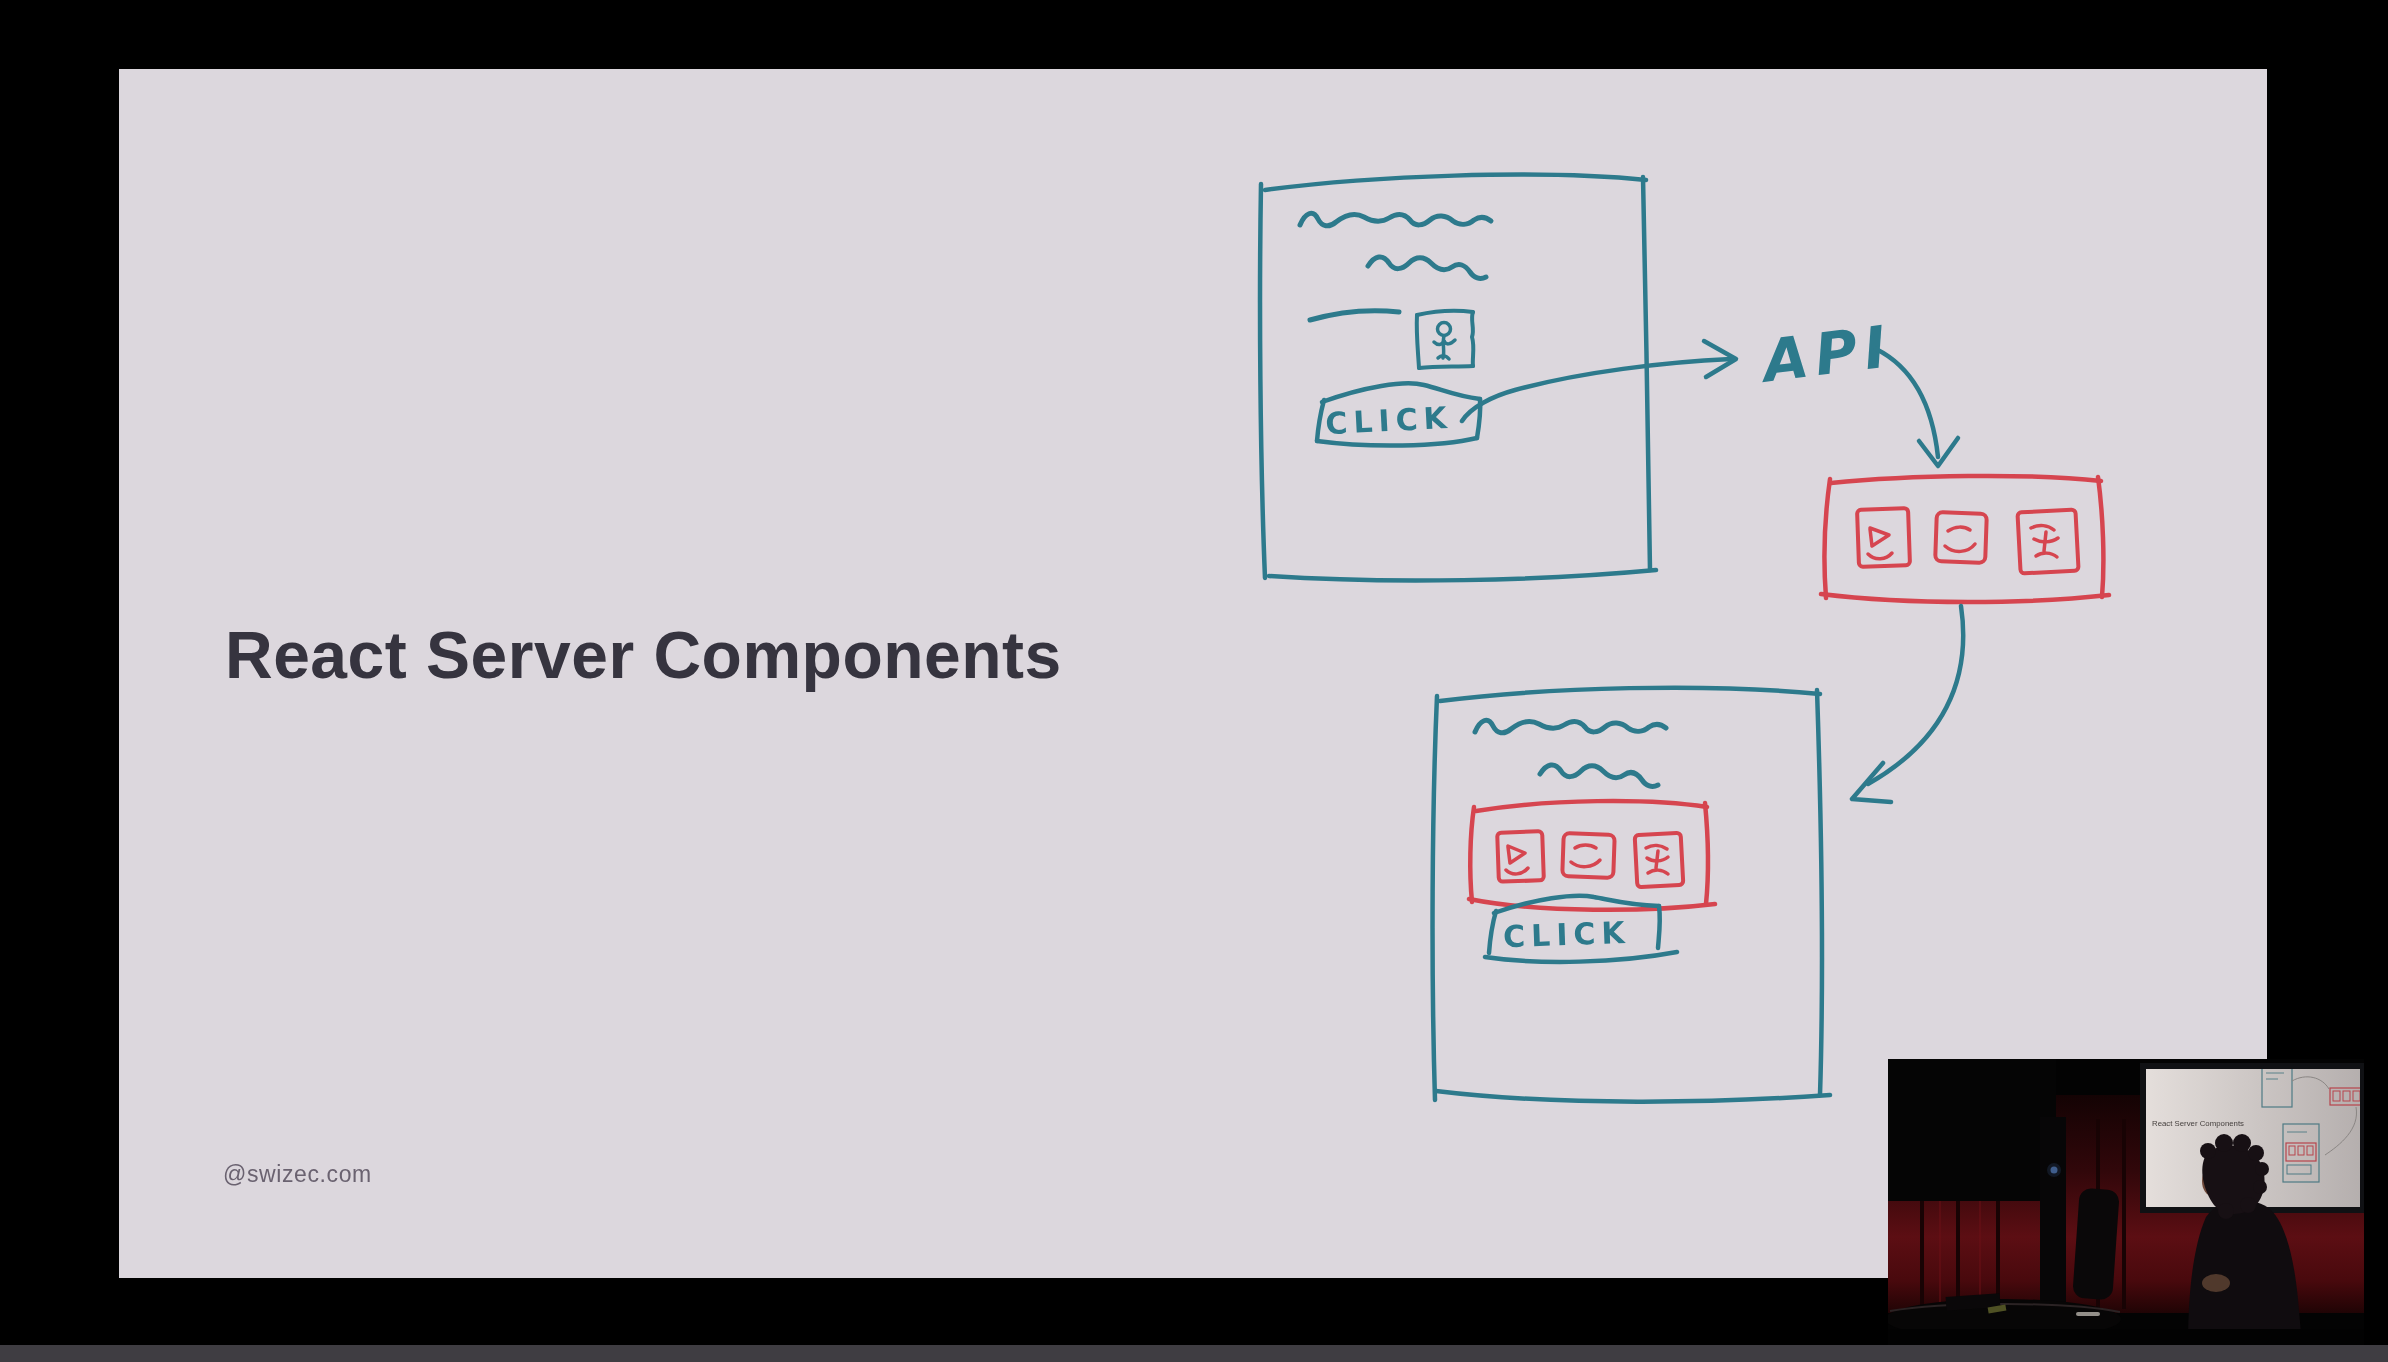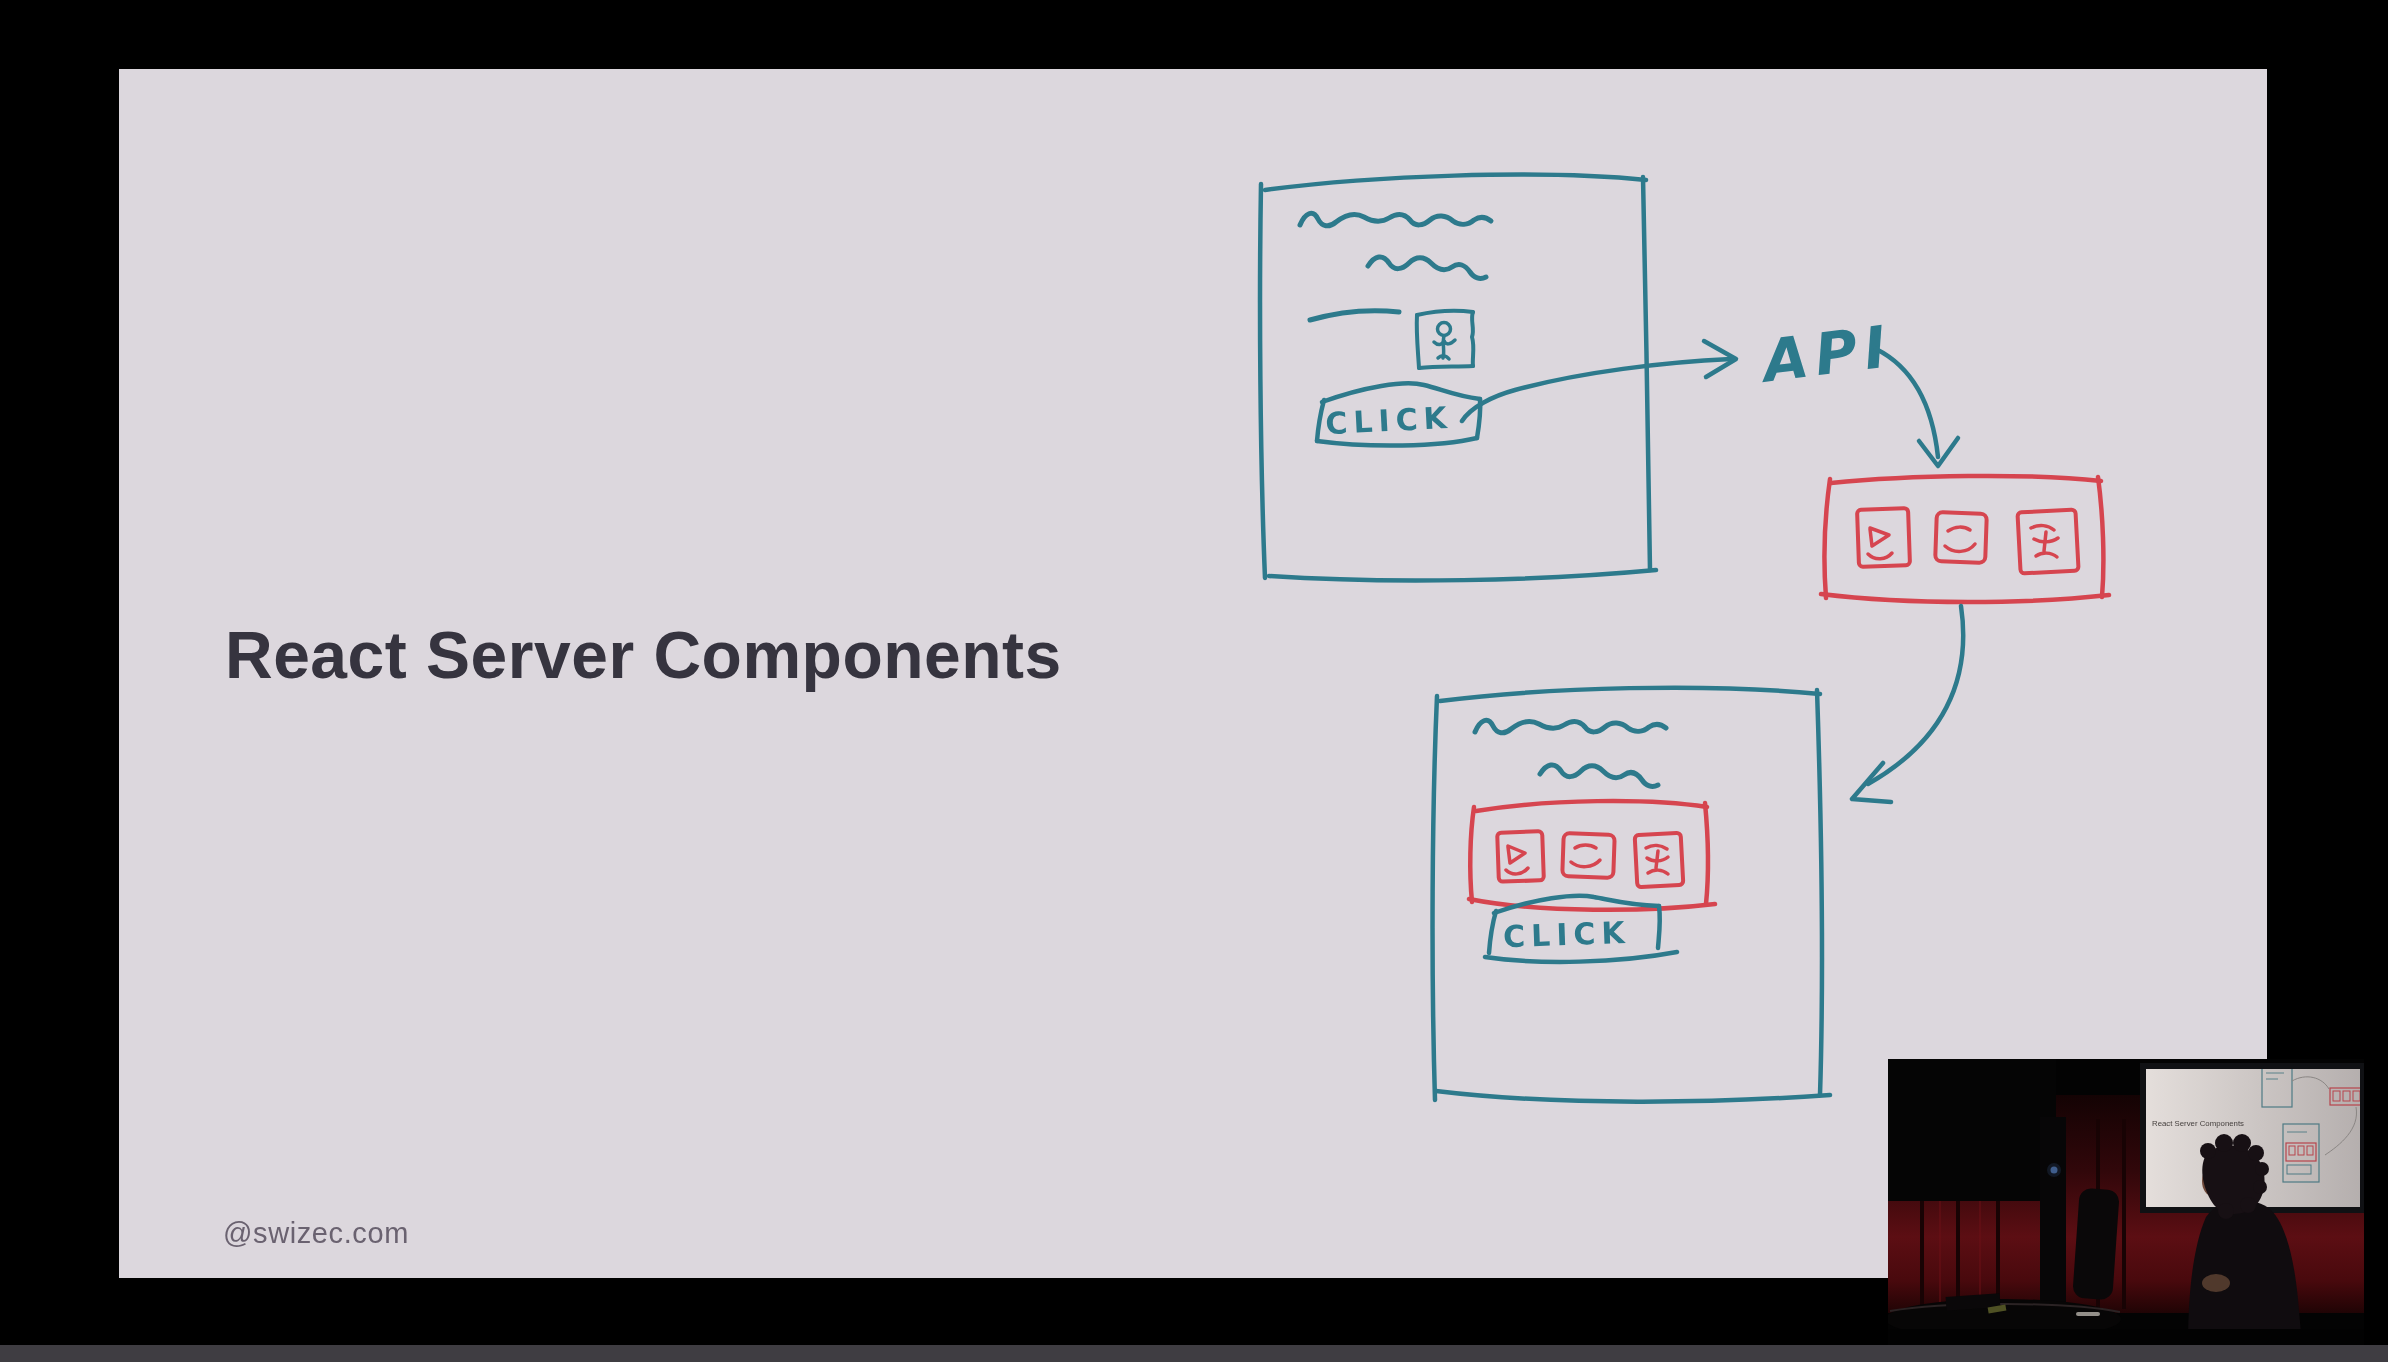--- a/index.html
+++ b/index.html
@@ -3,22 +3,22 @@
 <meta charset="utf-8">
 <style>
   html,body{margin:0;padding:0;background:#000;}
   .stage{position:relative;width:2388px;height:1362px;background:var(--page-bg,#000);overflow:hidden;
          font-family:"Liberation Sans", sans-serif;}
   .slide{position:absolute;left:119px;top:69px;width:2148px;height:1209px;
          background:var(--slide-bg,#dcd7dd);z-index:1;}
   .title{position:absolute;left:106px;top:548px;margin:0;
          font-size:66px;font-weight:700;letter-spacing:0.5px;
          color:var(--title,#36343f);white-space:nowrap;}
-  .footer{position:absolute;left:104px;top:1148px;
-          font-size:29px;letter-spacing:0.6px;color:var(--footer,#6a6270);}
+  .footer{position:absolute;left:104px;top:1092px;
+          font-size:23px;letter-spacing:0.6px;color:var(--footer,#6a6270);}
   .diagram{position:absolute;left:0;top:0;width:2148px;height:1209px;}
   .diagram path,.diagram rect.sketch,.diagram circle.sketch{fill:none;stroke-linecap:round;stroke-linejoin:round;}
   .teal{stroke:var(--teal,#2d7a8c);}
   .red{stroke:var(--red,#d6454f);}
   .w5{stroke-width:5;} .w45{stroke-width:4.5;} .w4{stroke-width:4;} .w35{stroke-width:3.5;}
   .hand-label{font-family:"DejaVu Sans", sans-serif;font-weight:700;
               fill:var(--teal,#2d7a8c);letter-spacing:6px;}
   .api-label{font-family:"DejaVu Sans", sans-serif;font-weight:700;font-style:italic;
              fill:var(--teal,#2d7a8c);font-size:58px;letter-spacing:7px;}
   .pip{position:absolute;left:1888px;top:1059px;width:476px;height:286px;z-index:3;background:#000;}

